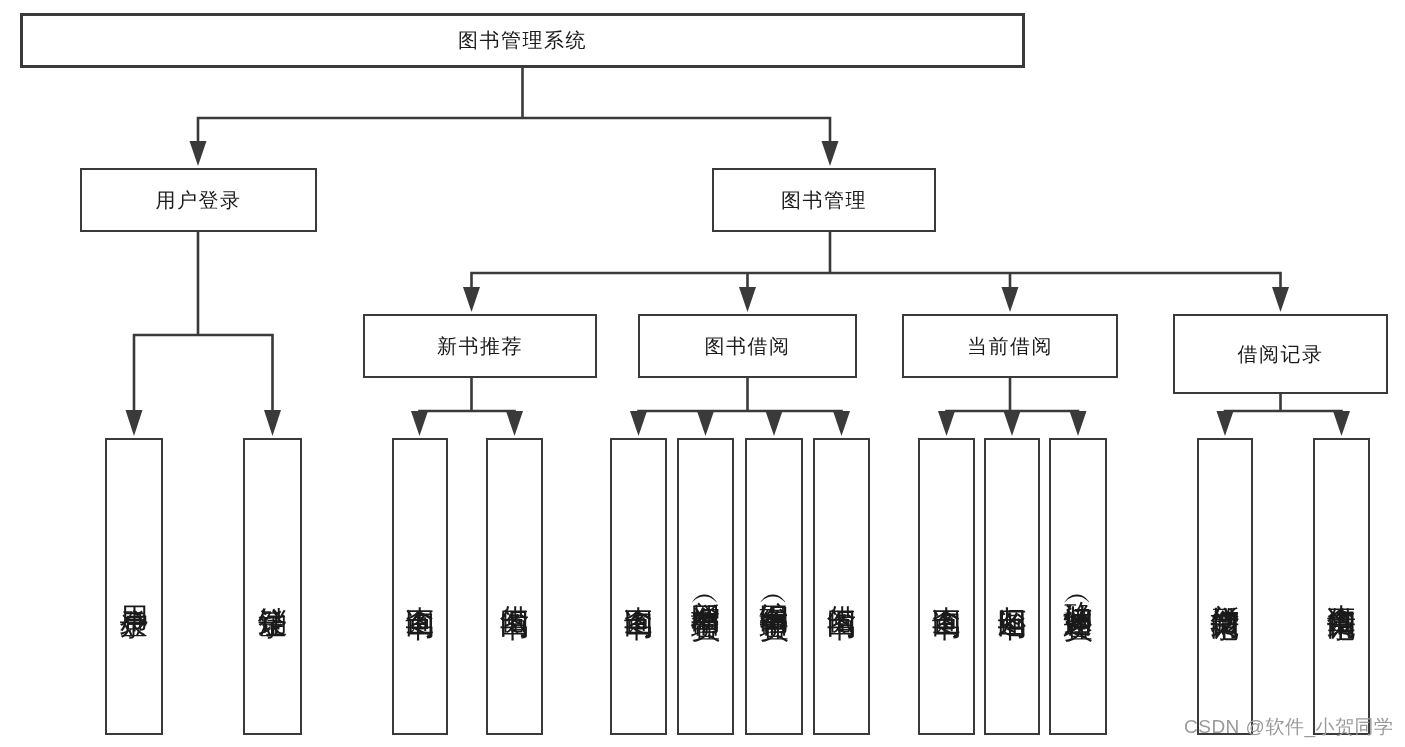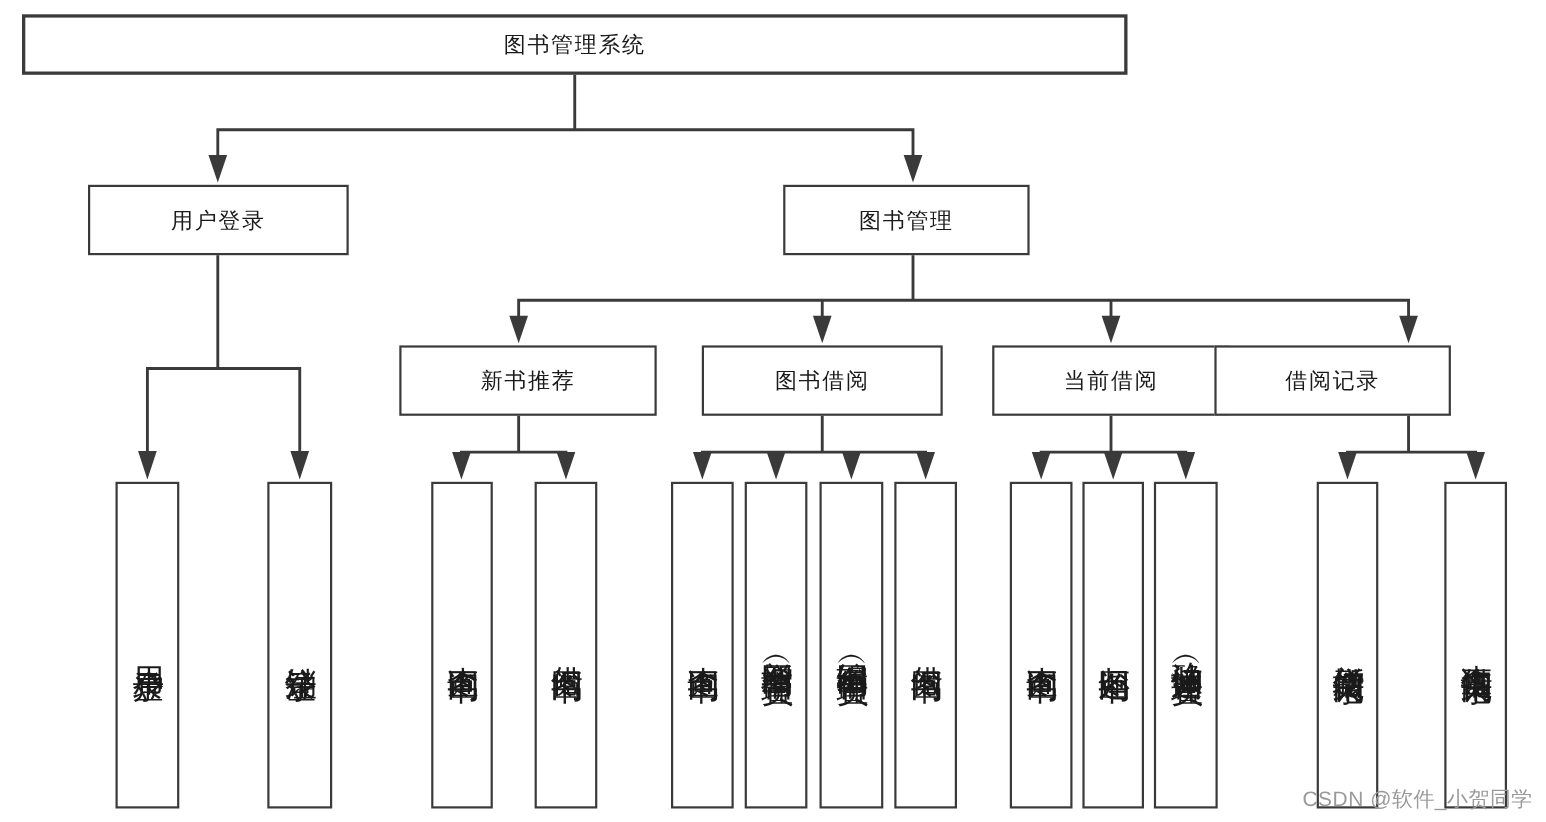--- a/index.html
+++ b/index.html
@@ -110,21 +110,21 @@
 
   <div class="box" style="left:363px;top:314px;width:234px;height:64px">
     <span class="hlbl">新书推荐</span>
   </div>
   <div class="box" style="left:638px;top:314px;width:219px;height:64px">
     <span class="hlbl">图书借阅</span>
   </div>
   <div class="box" style="left:902px;top:314px;width:216px;height:64px">
     <span class="hlbl">当前借阅</span>
   </div>
-  <div class="box" style="left:1104px;top:314px;width:215px;height:64px">
+  <div class="box" style="left:1173px;top:314px;width:215px;height:80px">
     <span class="hlbl">借阅记录</span>
   </div>
 
   <div class="box" style="left:105px;top:438px;width:58px;height:297px">
     <span class="vlbl">用户登录</span>
   </div>
   <div class="box" style="left:243px;top:438px;width:59px;height:297px">
     <span class="vlbl">注销登录</span>
   </div>
 

